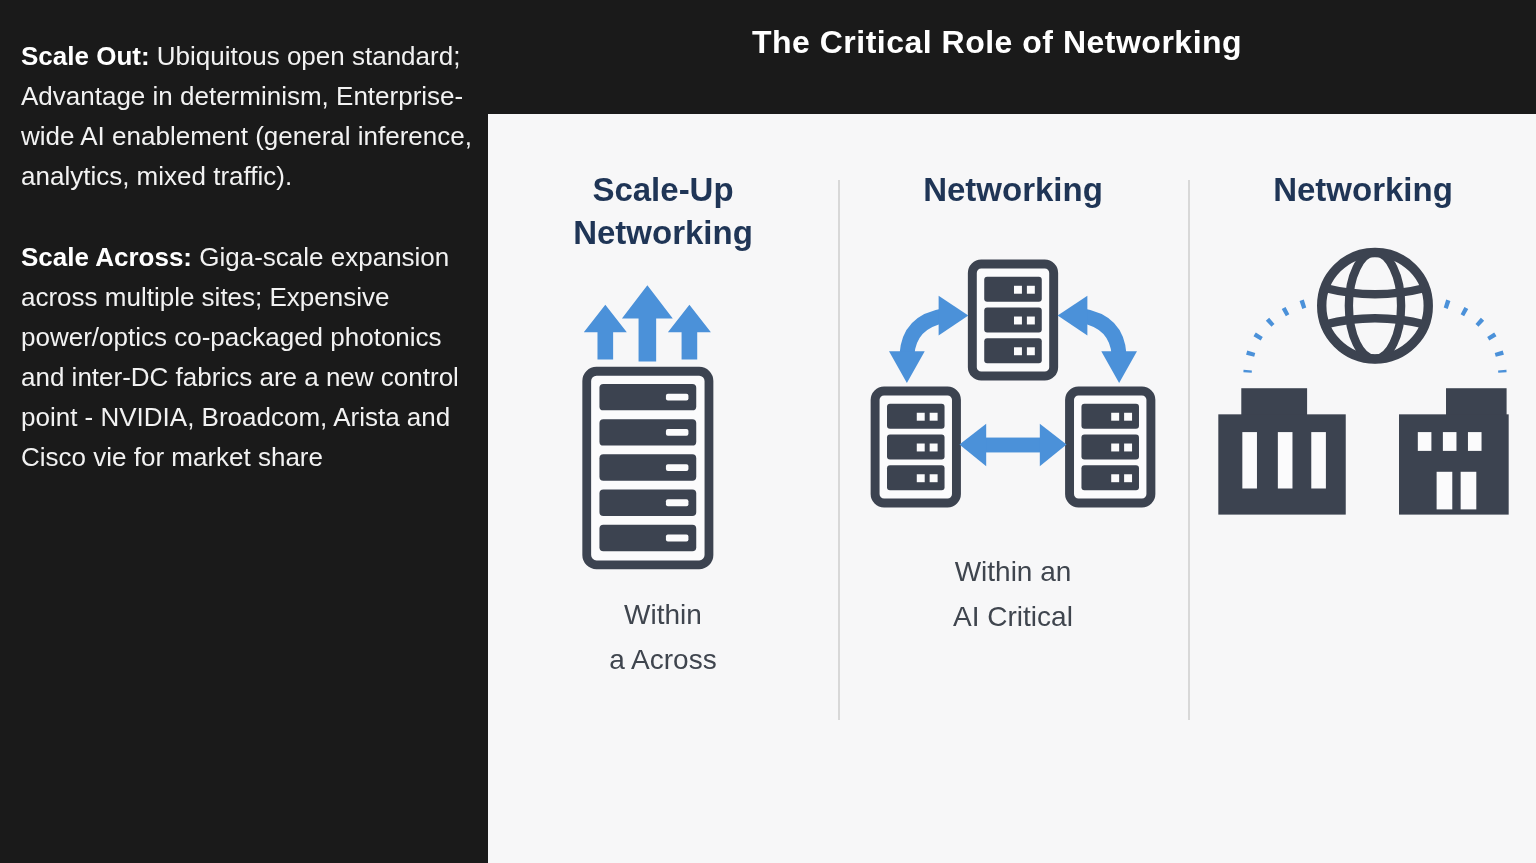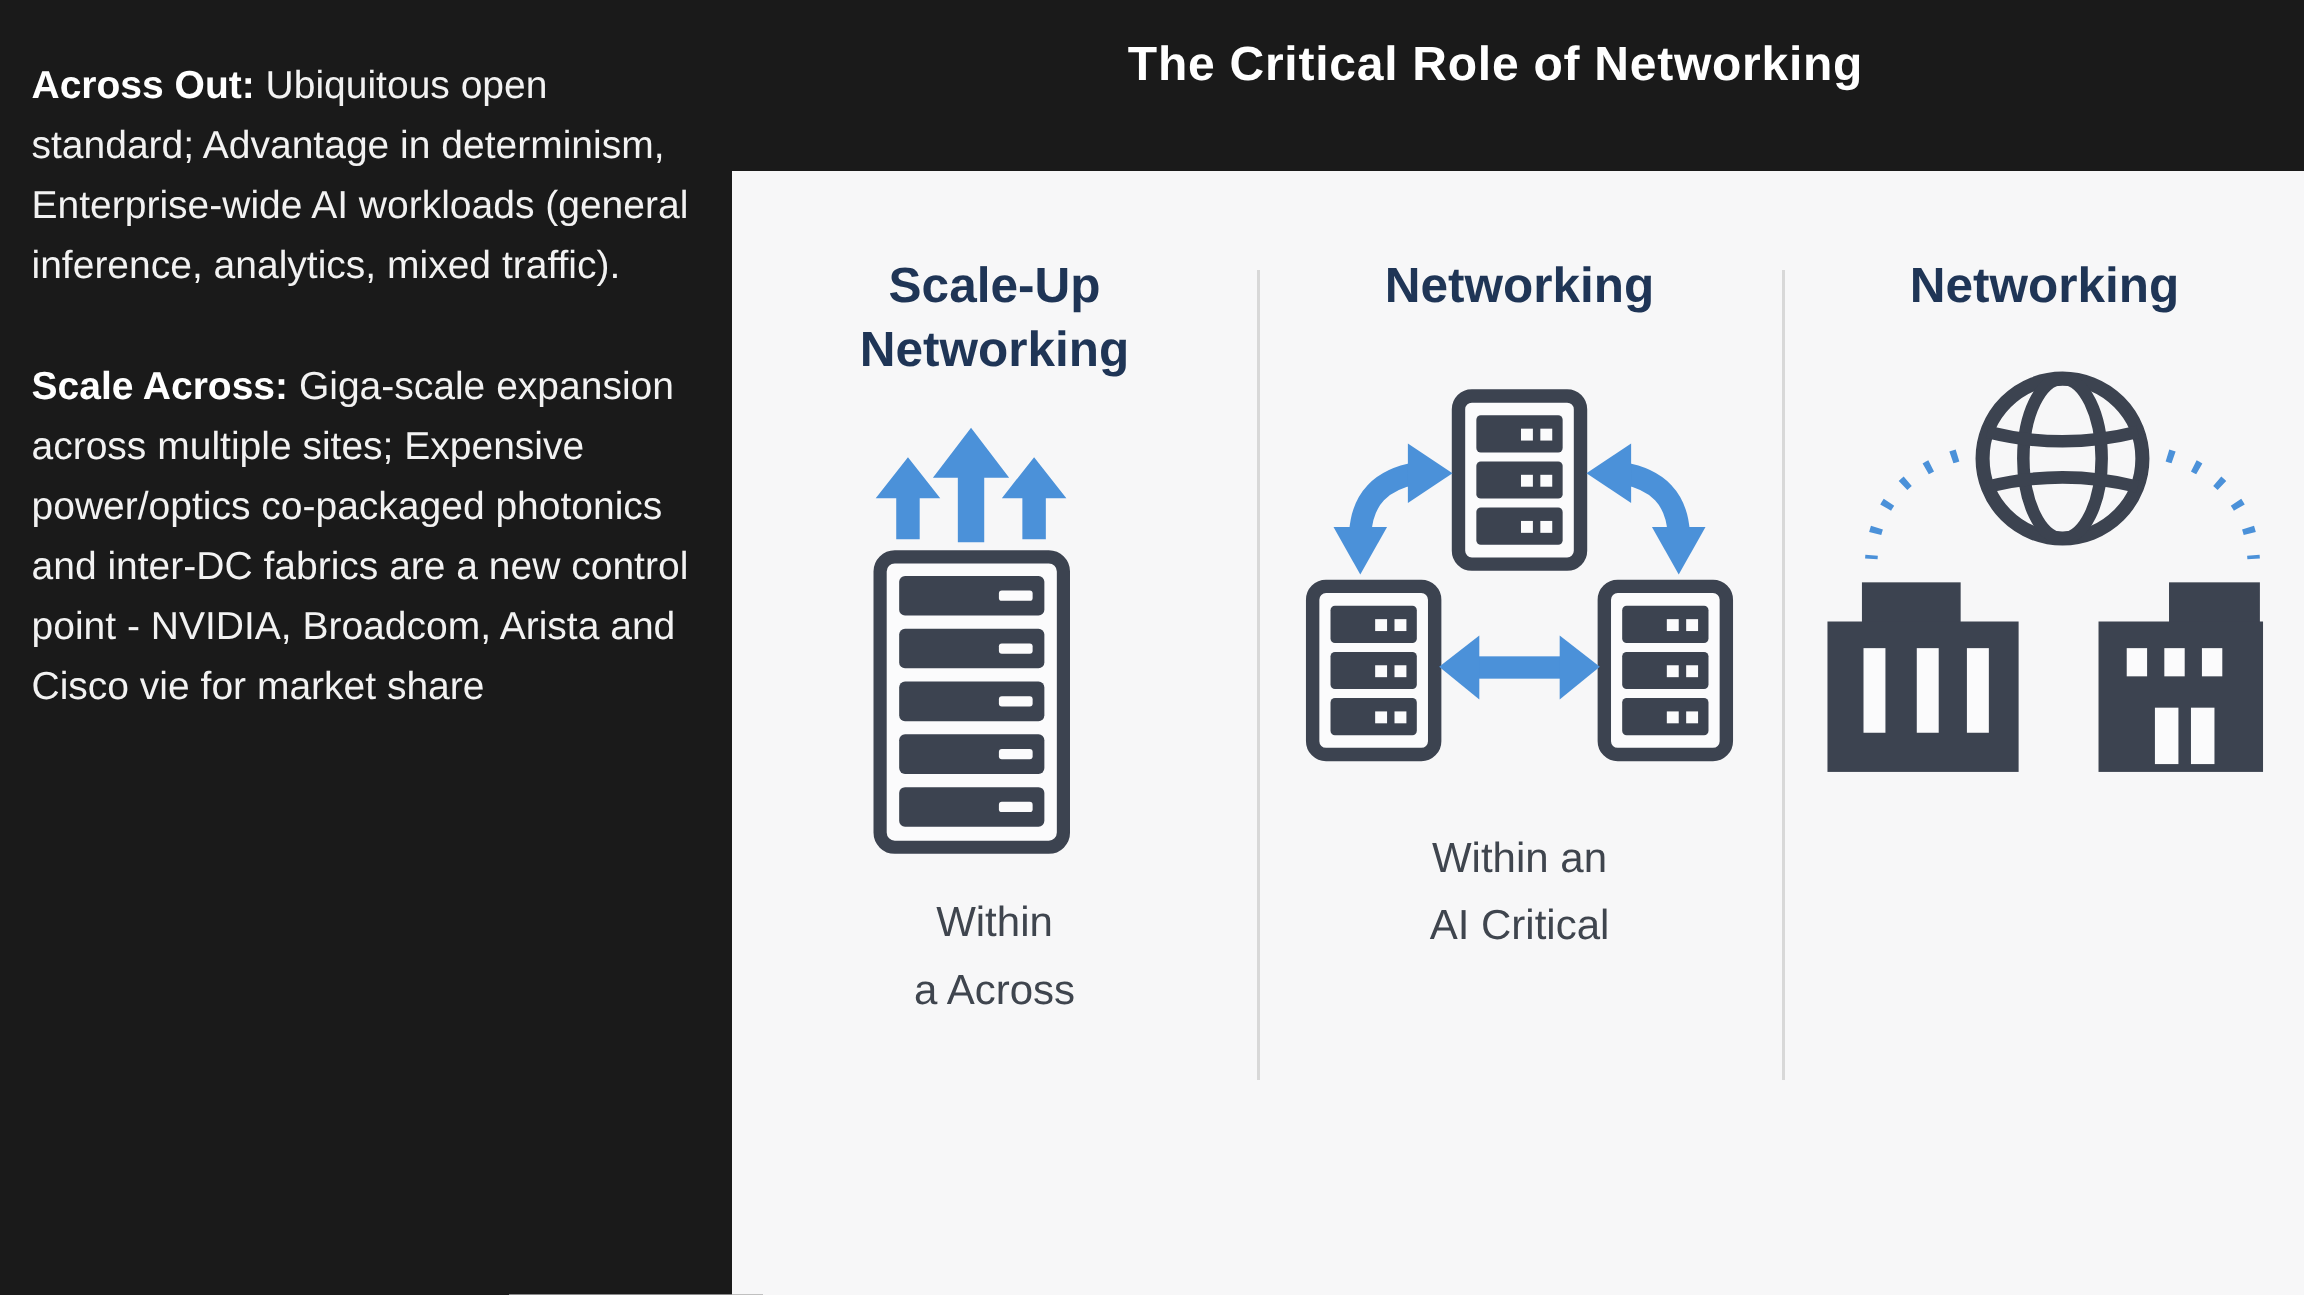--- a/index.html
+++ b/index.html
@@ -59,21 +59,21 @@
   .slate-stroke{stroke:var(--slate);fill:none;}
   .slate-fill{fill:var(--slate);}
   .blue-fill{fill:var(--blue);}
   .blue-stroke{stroke:var(--blue);fill:none;}
   .white-fill{fill:var(--card);}
 </style>
 </head>
 <body>
 
 <div class="left-notes">
-  <p class="note"><span class="lead">Across Out:</span><span> Ubiquitous open standard; Advantage in determinism, Enterprise-wide AI workloads (general inference, analytics, mixed traffic).</span></p>
+  <p class="note"><span class="lead">Scale Out:</span><span> Ubiquitous open standard; Advantage in determinism, Enterprise-wide AI enablement (general inference, analytics, mixed traffic).</span></p>
   <p class="note"><span class="lead">Scale Across:</span><span>  Giga-scale expansion across multiple sites; Expensive power/optics co-packaged photonics and inter-DC fabrics  are a new control point - NVIDIA, Broadcom, Arista and Cisco vie for market share</span></p>
 </div>
 
 <div class="slide-title">The Critical Role of Networking</div>
 
 <div class="card">
   <div class="v-divider d1"></div>
   <div class="v-divider d2"></div>
 
   <div class="panel">

